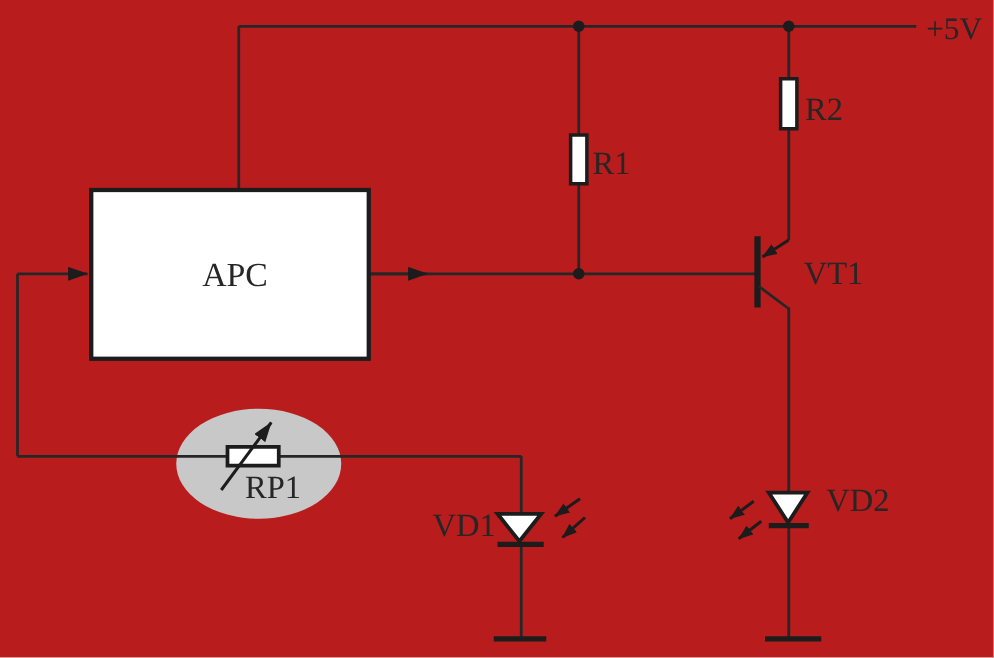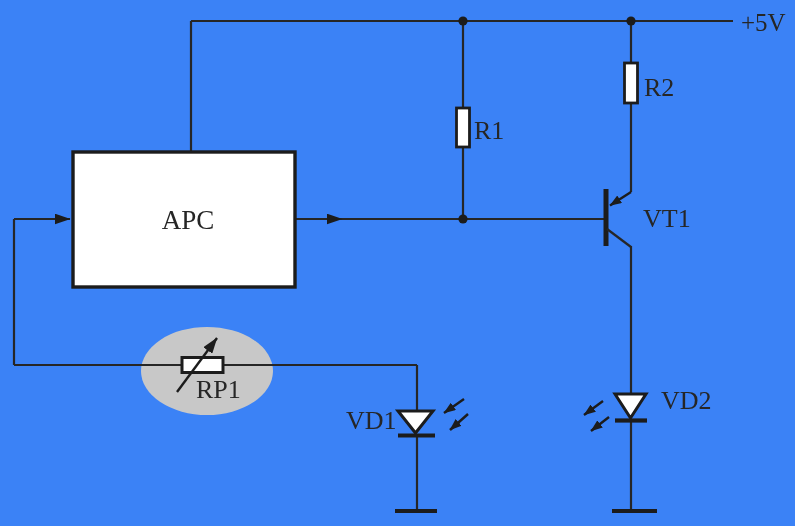--- a/index.html
+++ b/index.html
@@ -5,21 +5,21 @@
   html, body {
     margin: 0;
     padding: 0;
     background: #ffffff;
     font-family: "Liberation Serif", serif;
   }
   .canvas {
     position: relative;
     width: 795px;
     height: 526px;
-    background: #3b82f6;
+    background: #b91c1c;
     overflow: hidden;
   }
   svg { display: block; }
 
   
   .wire {
     stroke: #262626;
     stroke-width: 2.2;
     fill: none;
     stroke-linecap: butt;

